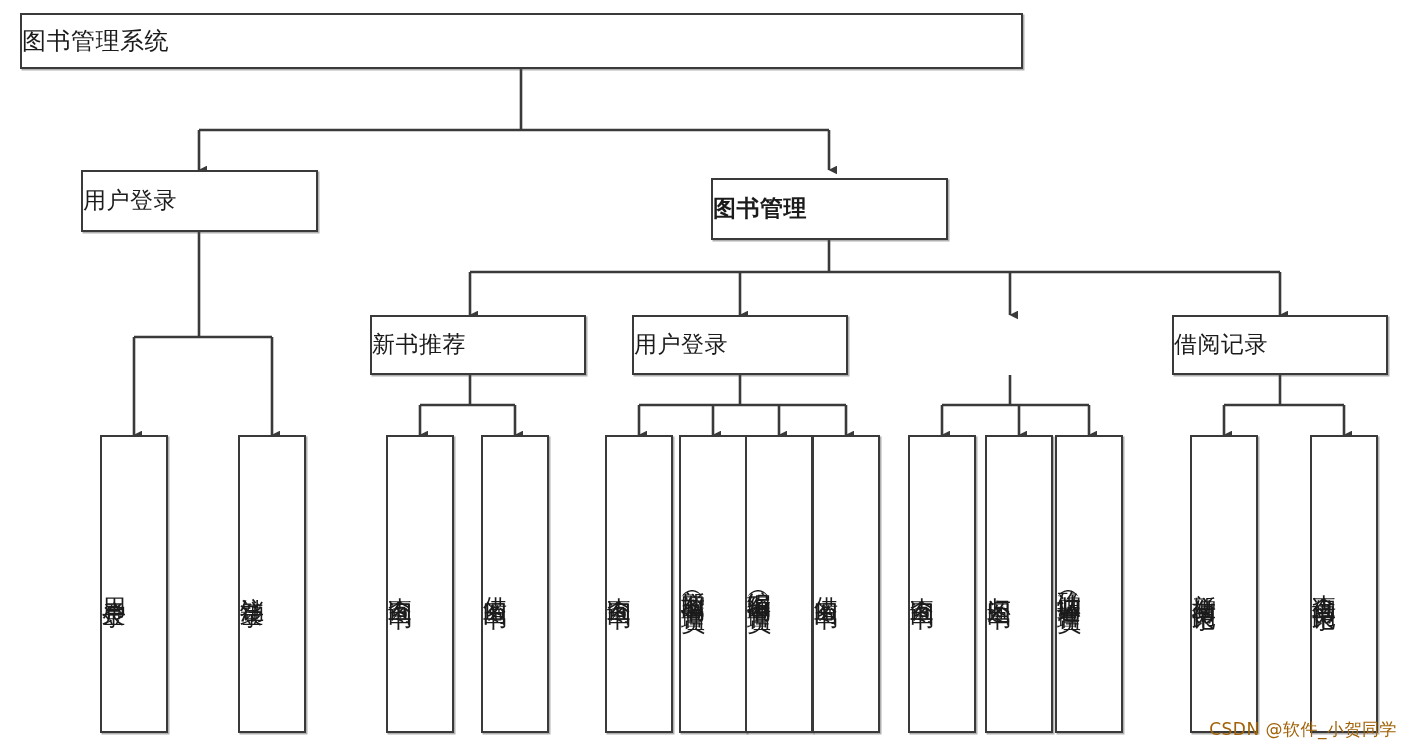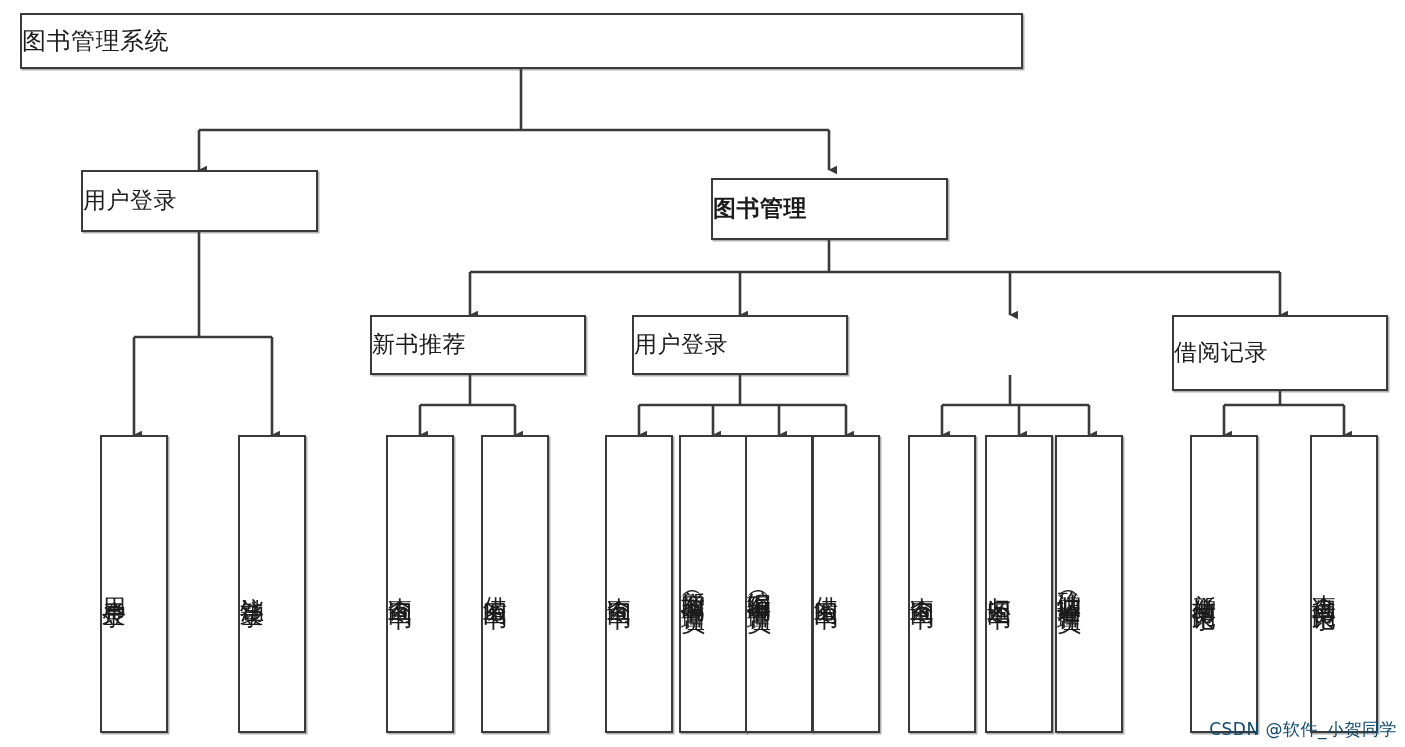--- a/index.html
+++ b/index.html
@@ -60,21 +60,21 @@
     font-size: 24px;
     letter-spacing: 3px;
     line-height: 1;
     max-height: 268px;
   }
   .watermark {
     position: absolute;
     right: 8px;
     bottom: 6px;
     font-size: 17px;
-    color: #0c4a6e;
+    color: #a16207;
     letter-spacing: 0.5px;
     white-space: nowrap;
     user-select: none;
   }
 </style>
 </head>
 <body>
 
 <div id="diagram-root">
 
@@ -131,21 +131,21 @@
   <div class="node horizontal" style="left: 711px; top: 178px; width: 237px; height: 62px; font-weight: bold;">
     <span class="label">图书管理</span>
   </div>
 
   <div class="node horizontal" style="left: 362px; top: 315px; width: 216px; height: 60px; margin-left: 8px;">
     <span class="label">新书推荐</span>
   </div>
   <div class="node horizontal" style="left: 632px; top: 315px; width: 216px; height: 60px;">
     <span class="label">用户登录</span>
   </div>
-  <div class="node horizontal" style="left: 1172px; top: 315px; width: 216px; height: 76px;">
+  <div class="node horizontal" style="left: 1172px; top: 315px; width: 216px; height: 60px;">
     <span class="label">借阅记录</span>
   </div>
 
   <div class="node leaf" style="left: 100px; top: 435px; width: 68px; height: 298px;">
     <span class="label">用户登录</span>
   </div>
   <div class="node leaf" style="left: 238px; top: 435px; width: 68px; height: 298px;">
     <span class="label">注销登录</span>
   </div>
   <div class="node leaf" style="left: 386px; top: 435px; width: 68px; height: 298px;">

